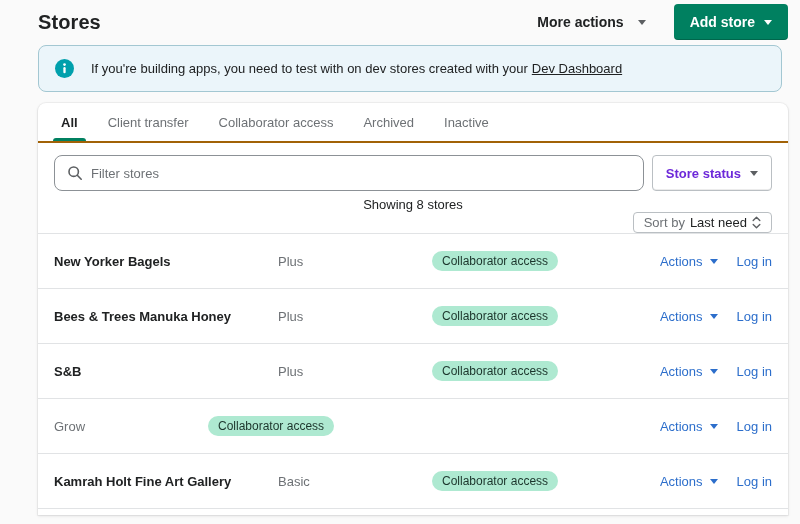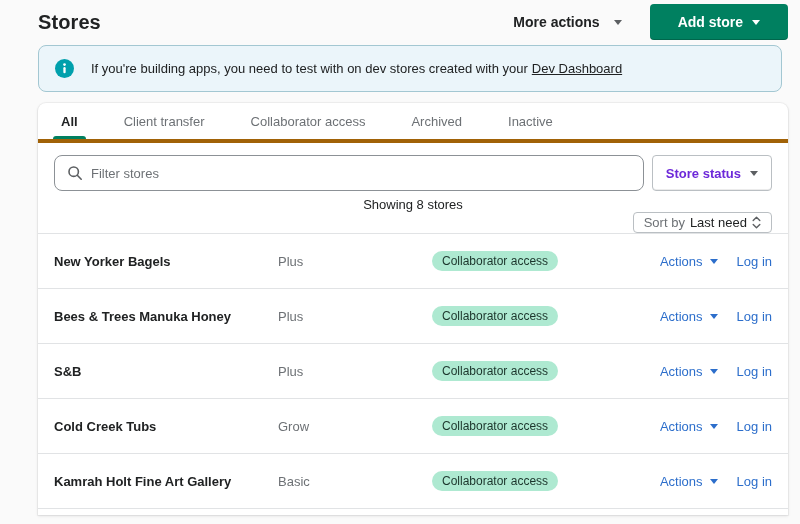--- a/index.html
+++ b/index.html
@@ -15,21 +15,21 @@
   
   .topbar { padding-top: 8px; height: 36px; display: flex; align-items: center; }
   .page-title { font-size: 20px; font-weight: 700; letter-spacing: .1px; }
   .topbar-right { margin-left: auto; display: flex; align-items: center; gap: 28px; }
   .more-actions {
     background: none; border: none; font: inherit; font-size: 14px; font-weight: 600;
     color: #202223; display: flex; align-items: center; gap: 14px; cursor: pointer;
   }
   .add-store {
     background: #008060; border: none; color: #fff; font: inherit; font-size: 14px;
-    font-weight: 600; border-radius: 4px; height: 36px; padding: 0 28px;
+    font-weight: 600; border-radius: 4px; height: 36px; padding: 0 16px;
     display: flex; align-items: center; gap: 9px; cursor: pointer;
     box-shadow: inset 0 -1px 0 rgba(0,0,0,.2);
   }
   .caret {
     display: inline-block; width: 0; height: 0;
     border-left: 4px solid transparent; border-right: 4px solid transparent;
     border-top: 5px solid currentColor;
   }
   .more-actions .caret, .store-status .caret { color: #5c5f62; }
 
@@ -42,21 +42,21 @@
   .banner-link { color: #202223; text-decoration: underline; margin-left: 4px; cursor: pointer; }
 
   
   .card {
     margin-top: 11px; width: 750px; height: 412px; background: #fff;
     border-radius: 8px 8px 0 0;
     box-shadow: 0 0 0 1px rgba(63,63,68,.05), 0 1px 3px rgba(63,63,68,.15);
   }
 
   
-  .tabs { display: flex; height: 40px; border-bottom: 4px solid #a16207; padding: 0 8px; gap: 16px; }
+  .tabs { display: flex; height: 40px; border-bottom: 2px solid #a16207; padding: 0 8px; }
   .tab {
     position: relative; display: flex; align-items: center; padding: 0 15px;
     font-size: 13px; color: #6d7175; cursor: pointer; white-space: nowrap;
   }
   .tab.active { color: #202223; font-weight: 700; }
   .tab.active::after {
     content: ""; position: absolute; left: 7px; right: 7px; bottom: 0; height: 3px;
     background: #008060; border-radius: 3px 3px 0 0;
   }
 
@@ -229,21 +229,20 @@
     </span>
     <span class="row-links">
       <button class="link">
         <span>Actions</span>
         <span class="caret"></span>
       </button>
       <a class="link">Log in</a>
     </span>
   </div>
         <div class="store-row">
-    <span class="store-name">Cold Creek Tubs</span>
     <span class="store-plan">Grow</span>
     <span class="badge-cell">
       <span class="badge">Collaborator access</span>
     </span>
     <span class="row-links">
       <button class="link">
         <span>Actions</span>
         <span class="caret"></span>
       </button>
       <a class="link">Log in</a>

